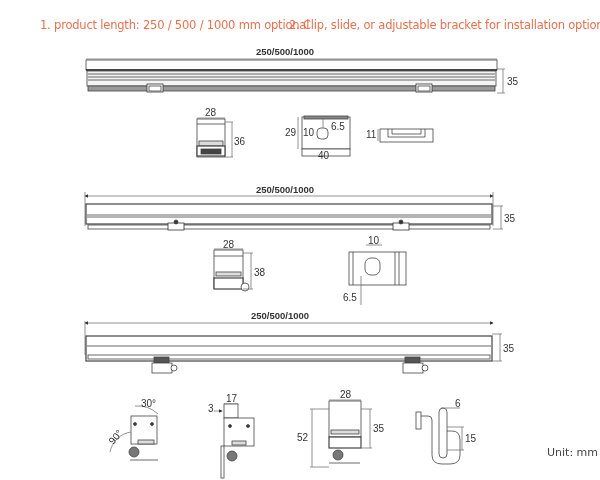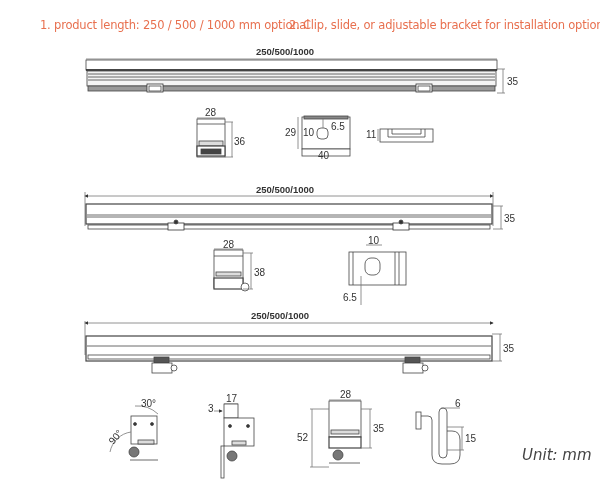--- a/index.html
+++ b/index.html
@@ -6,22 +6,22 @@
   body { width: 600px; height: 480px; position: relative; overflow: hidden;
          font-family: "Liberation Sans", "DejaVu Sans", sans-serif; }
   .note { position: absolute; top: 18px; font-size: 11.5px; color: #e8704f;
           font-family: "DejaVu Sans", "Liberation Sans", sans-serif; letter-spacing: -0.2px; white-space: nowrap; }
   #note1 { left: 40px; }
   #note2 { left: 289px; }
   svg#drawing { position: absolute; left: 0; top: 0; }
   svg text { font-family: "Liberation Sans", "DejaVu Sans", sans-serif; fill: #333; }
   .dimtxt { font-size: 9.5px; font-weight: bold; }
   .dimtxt-s { font-size: 10px; }
-  .unit { position: absolute; left: 522px; top: 446px; font-size: 15px; color: #444;
-          font-family: "DejaVu Sans", "Liberation Sans", sans-serif; font-style: italic; }
+  .unit { position: absolute; left: 547px; top: 446px; font-size: 11px; color: #444;
+          font-family: "DejaVu Sans", "Liberation Sans", sans-serif; }
 </style>
 </head>
 <body>
 
 <div class="note" id="note1">1. product length: 250 / 500 / 1000 mm optional</div>
 <div class="note" id="note2">2. Clip, slide, or adjustable bracket for installation optional</div>
 
 <svg id="drawing" width="600" height="480" viewBox="0 0 600 480" xmlns="http://www.w3.org/2000/svg">
   <defs>
     <marker id="arr" viewBox="0 0 6 6" refX="5" refY="3" markerWidth="5" markerHeight="5" orient="auto-start-reverse">

